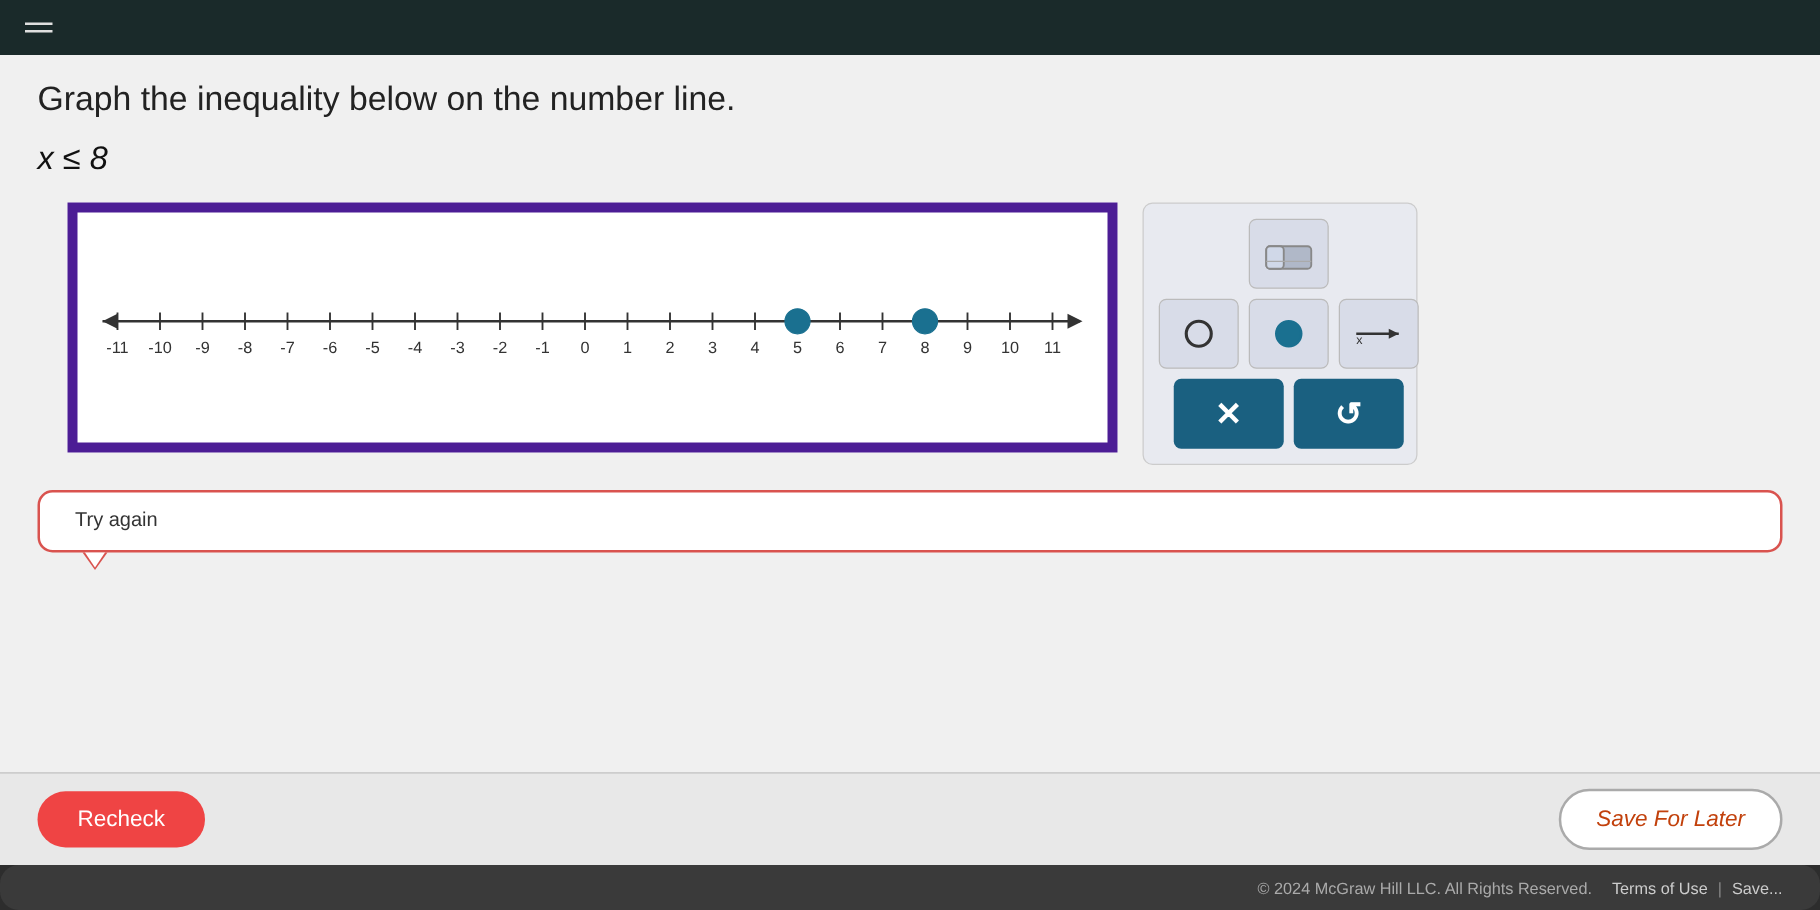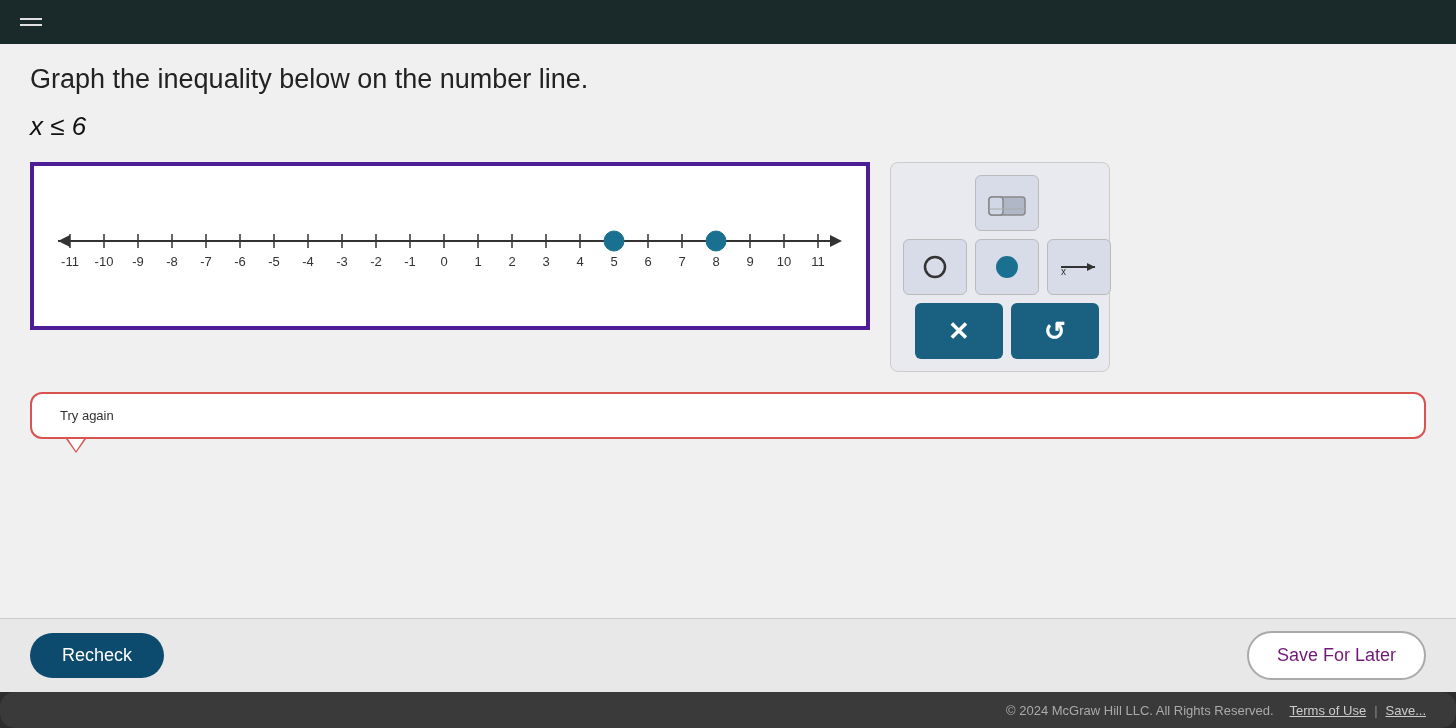--- a/index.html
+++ b/index.html
@@ -68,29 +68,30 @@
 
     .number-line-area {
       display: flex;
       gap: 20px;
       align-items: flex-start;
       margin-bottom: 20px;
     }
 
     
     .number-line-box {
-      border: 4px solid #4c1d95;
+      border: 8px solid #4c1d95;
       background: #fff;
       width: 840px;
-      height: 168px;
+      height: 200px;
       display: flex;
       align-items: center;
       justify-content: center;
       position: relative;
       flex-shrink: 0;
+      margin-left: 24px;
     }
 
     .number-line-svg {
       width: 820px;
       height: 140px;
     }
 
     
     .tool-palette {
       background: #e8eaf0;
@@ -161,21 +162,21 @@
       position: relative;
       display: inline-block;
       margin-bottom: 16px;
     }
 
     .try-again-box {
       border: 2px solid #d9534f;
       border-radius: 12px;
       background: #fff;
       padding: 14px 28px;
-      font-size: 13px;
+      font-size: 16px;
       color: #333;
       font-weight: 400;
       cursor: pointer;
     }
 
     .try-again-tail {
       position: absolute;
       bottom: -14px;
       left: 36px;
       width: 0;
@@ -200,21 +201,21 @@
     .bottom-bar {
       background: #e8e8e8;
       border-top: 1px solid #ccc;
       padding: 12px 30px;
       display: flex;
       align-items: center;
       justify-content: space-between;
     }
 
     .recheck-btn {
-      background: #0c4a6e;
+      background: #ef4444;
       color: white;
       border: none;
       border-radius: 30px;
       padding: 12px 32px;
       font-size: 18px;
       font-weight: 500;
       cursor: pointer;
     }
 
     .bottom-right-actions {
@@ -222,62 +223,62 @@
       gap: 12px;
       align-items: center;
     }
 
     .save-later-btn {
       background: #fff;
       border: 2px solid #aaa;
       border-radius: 30px;
       padding: 12px 28px;
       font-size: 18px;
-      color: #701a75;
-      cursor: pointer;
+      color: #c2410c;
+      cursor: pointer;
+      font-style: italic;
     }
 
     
     .footer {
       background: #3a3a3a;
       color: #aaa;
       padding: 8px 30px;
       font-size: 13px;
       display: flex;
       align-items: center;
       justify-content: flex-end;
       gap: 8px;
       min-height: 36px;
       border-radius: 15px;
     }
 
     .footer a {
       color: #ccc;
-      text-decoration: underline;
       cursor: pointer;
     }
 
     .footer .divider {
       color: #888;
     }
   </style>
 </head>
 <body>
 
 <div class="header-bar">
   <div class="menu-icon">
     <span></span>
     <span></span>
   </div>
 </div>
 
 <div class="main-content">
 
   <div class="question-text">Graph the inequality below on the number line.</div>
-  <div class="inequality-display">x ≤ 6</div>
+  <div class="inequality-display">x ≤ 8</div>
 
   <div class="number-line-area">
 
     <div class="number-line-box">
       <svg class="number-line-svg" viewBox="0 0 820 140">
 
         <line x1="18" y1="65" x2="800" y2="65" stroke="#333" stroke-width="2"></line>
 
         <polygon points="18,65 30,59 30,71" fill="#333"></polygon>
 

